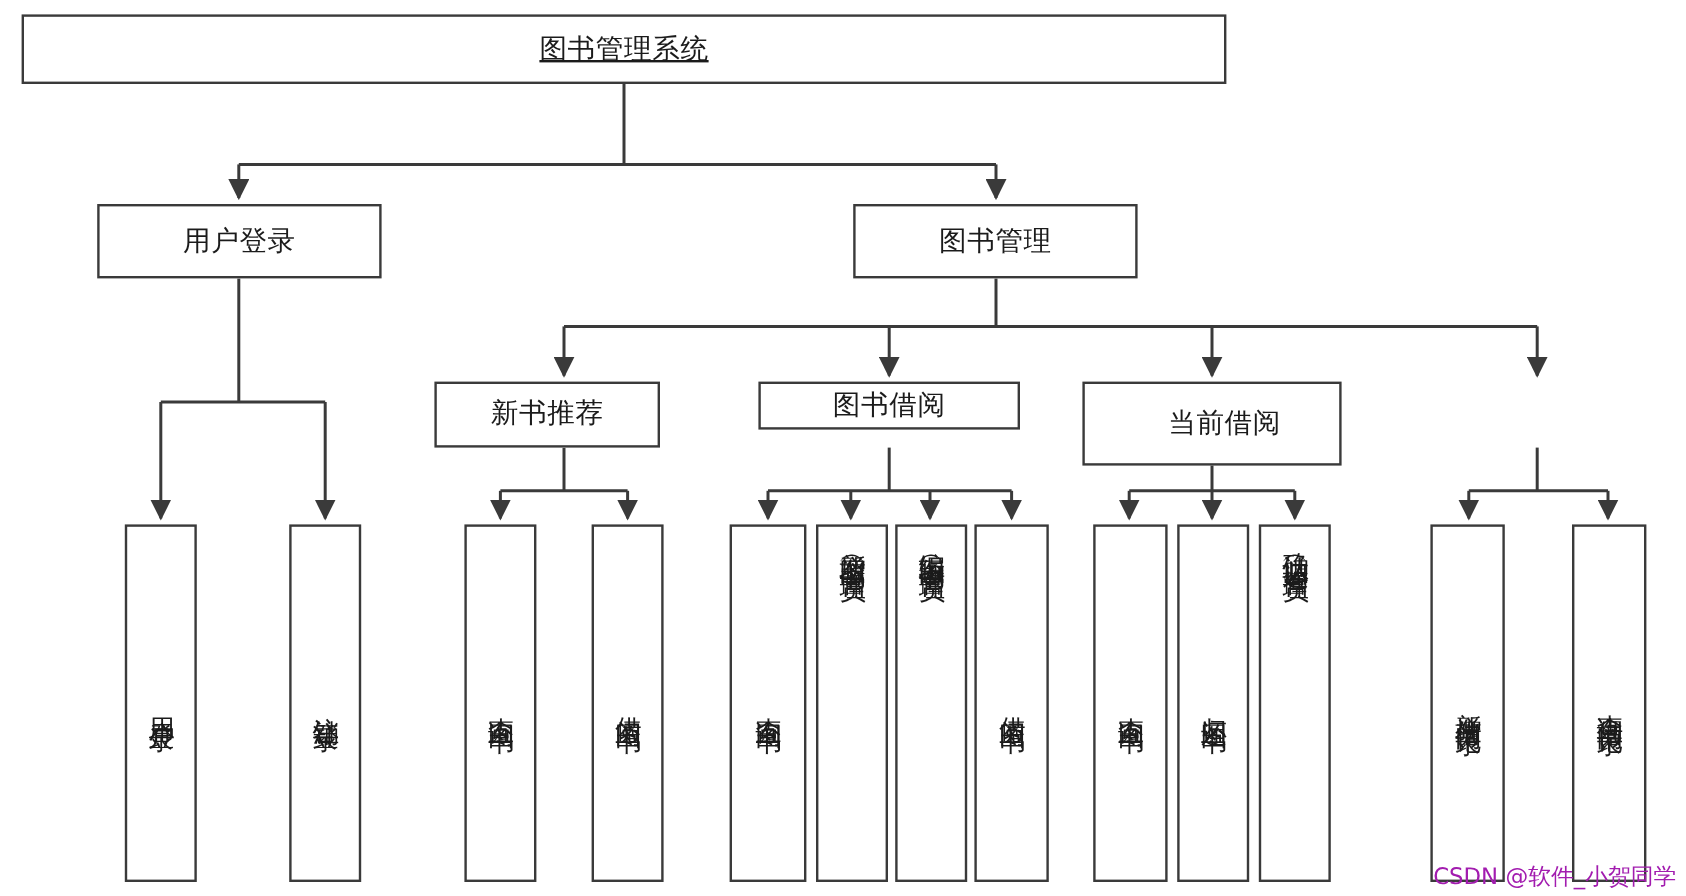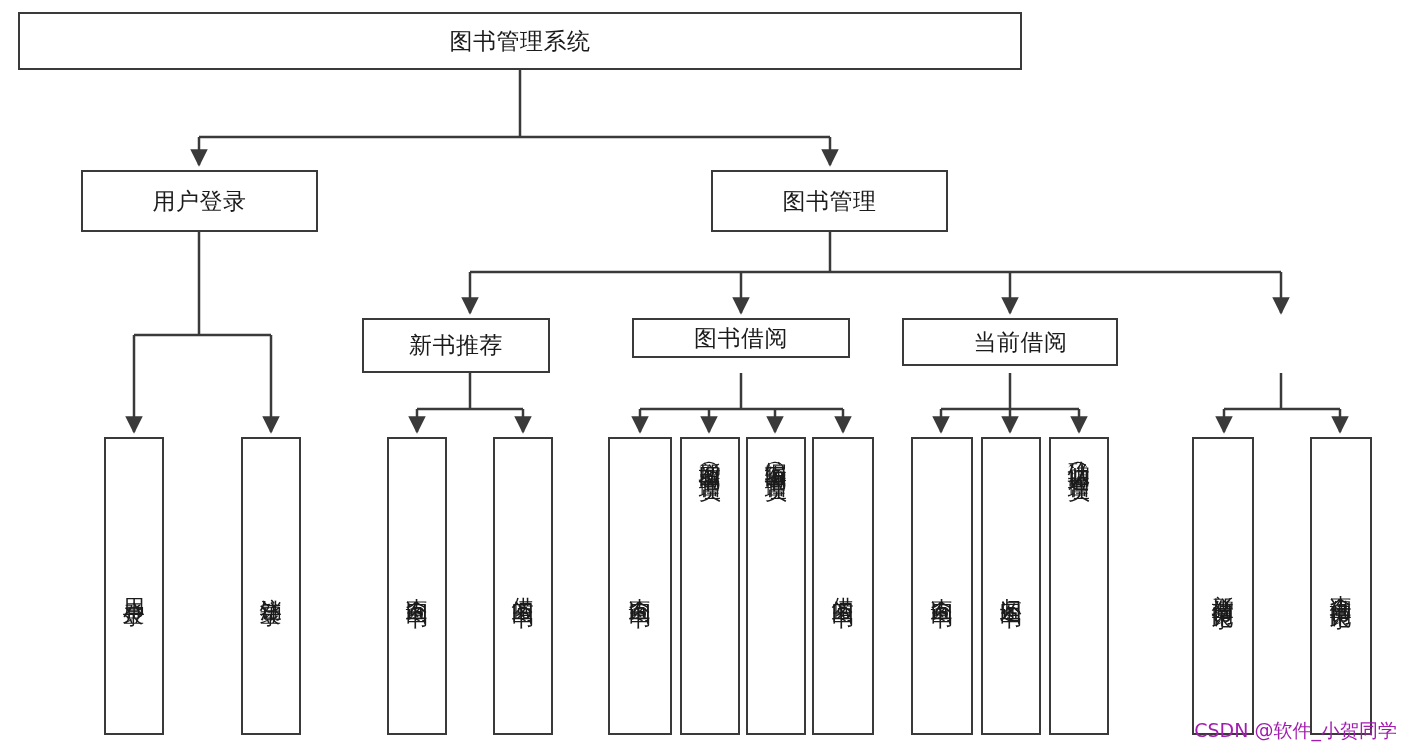--- a/index.html
+++ b/index.html
@@ -43,20 +43,21 @@
     line-height: 1.15;
     letter-spacing: 0.5px;
   }
   
   .node.h {
     font-size: 23px;
   }
   .node.root {
     font-size: 23px;
     border-width: 2.5px;
+    text-decoration: underline;
   }
   
   .node.v {
     align-items: flex-start;
     justify-content: center;
     padding-top: 0;
     font-size: 22px;
   }
   .node.v .cap {
     writing-mode: vertical-rl;
@@ -156,21 +157,21 @@
   </div>
 
   <div class="node h" style="left:362px; top:318px; width:188px; height:55px;">
     <span class="cap">新书推荐</span>
   </div>
 
   <div class="node h" style="left:632px; top:318px; width:218px; height:40px;">
     <span class="cap">图书借阅</span>
   </div>
 
-  <div class="node h" style="left:902px; top:318px; width:216px; height:48px;padding-left:21px;">
+  <div class="node h" style="left:902px; top:318px; width:216px; height:70px;padding-left:21px;">
     <span class="cap">当前借阅</span>
   </div>
 
 
   <div class="node v" style="left:104px; top:437px; width:60px; height:298px;">
     <div class="vwrap">
       <span class="cap">用户登录</span>
     </div>
   </div>
 

